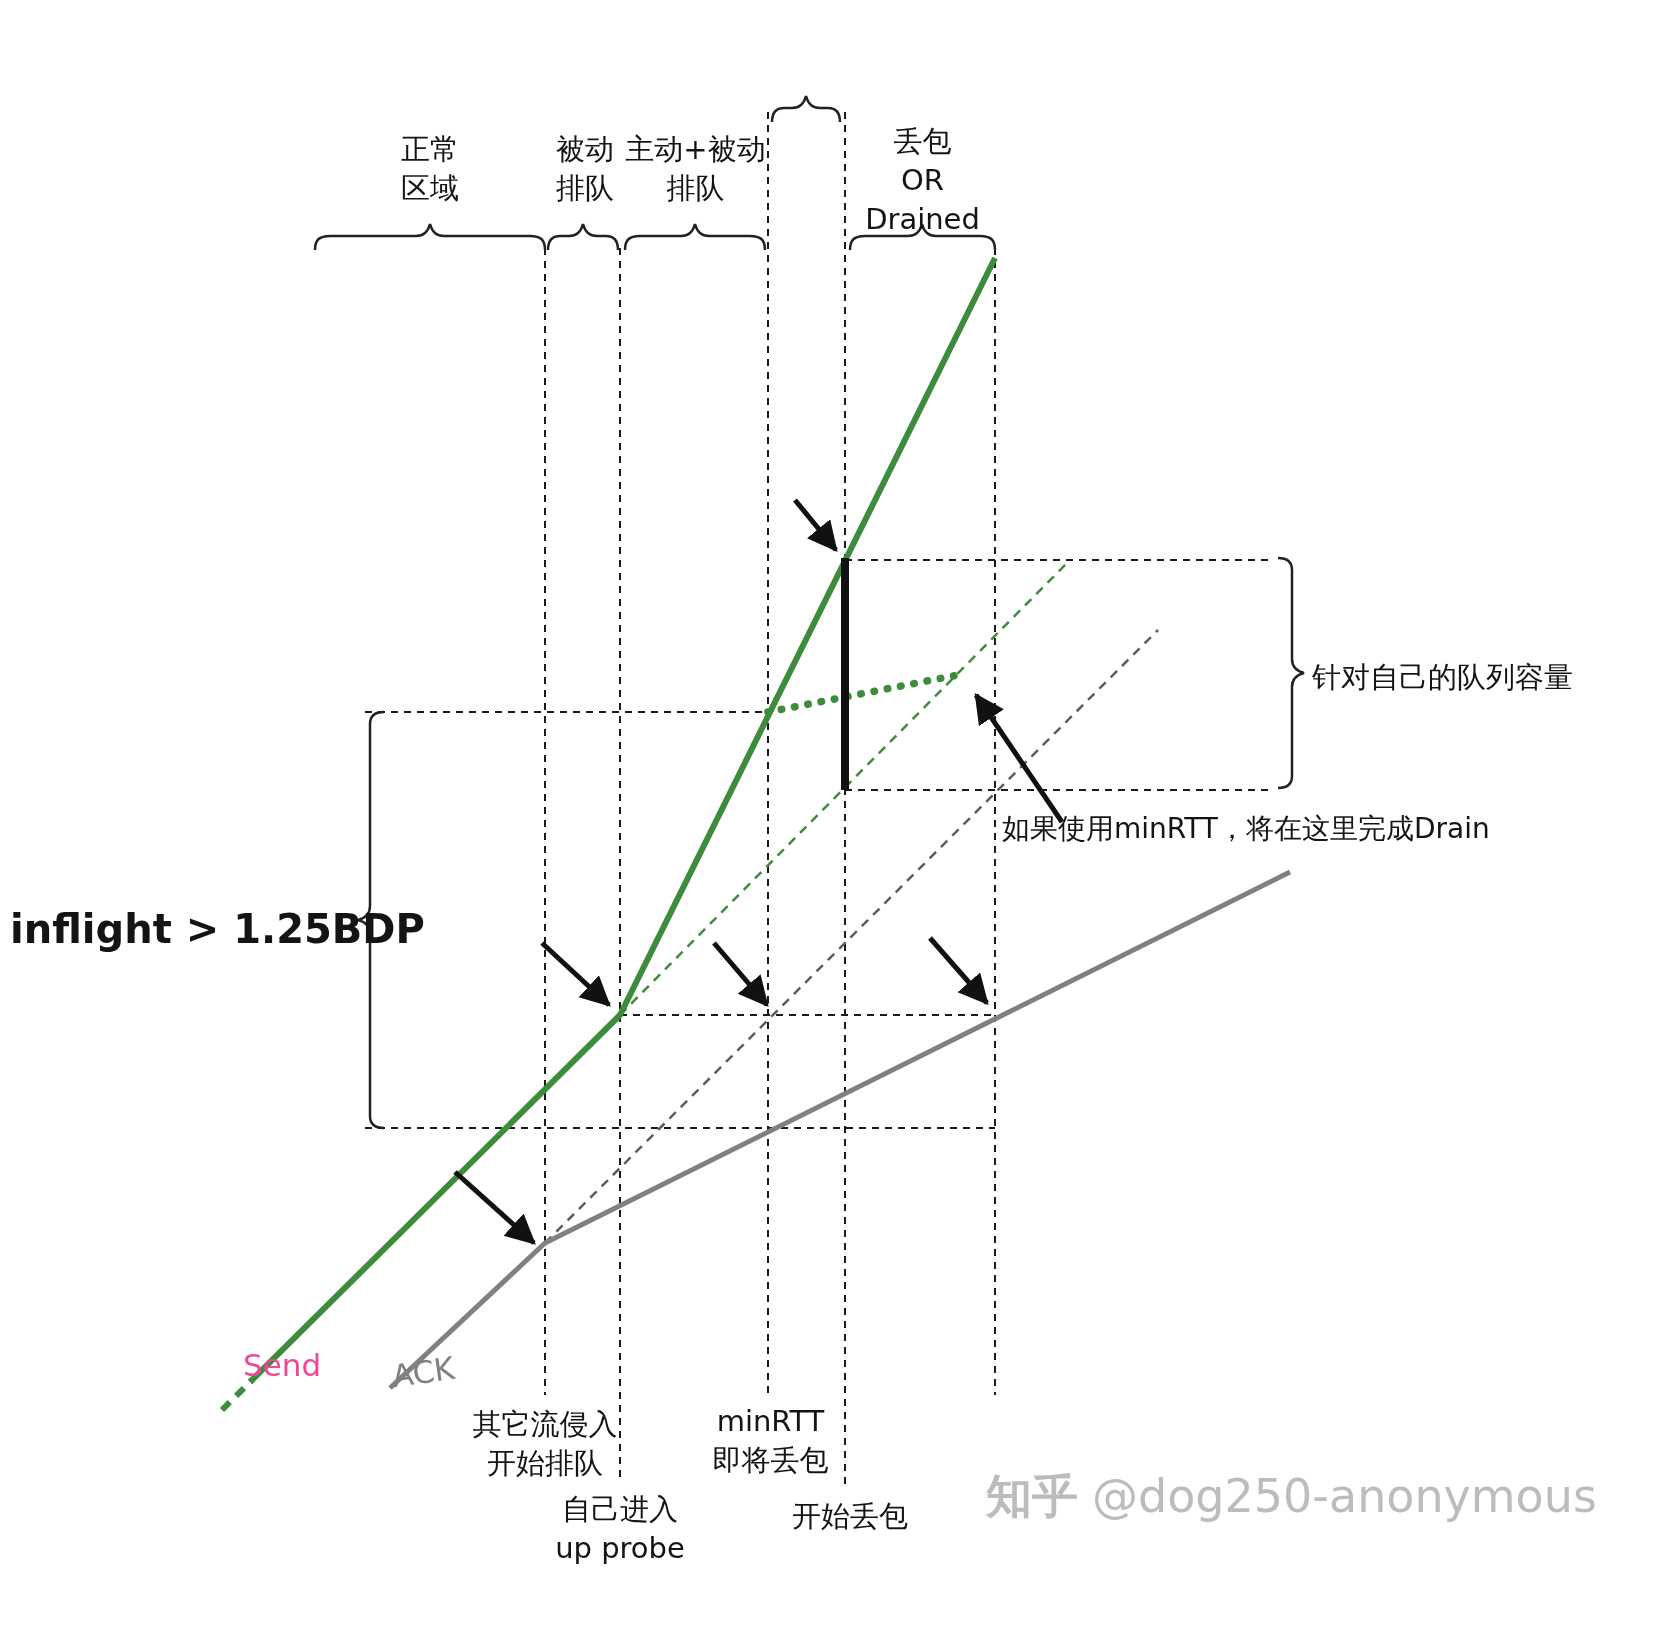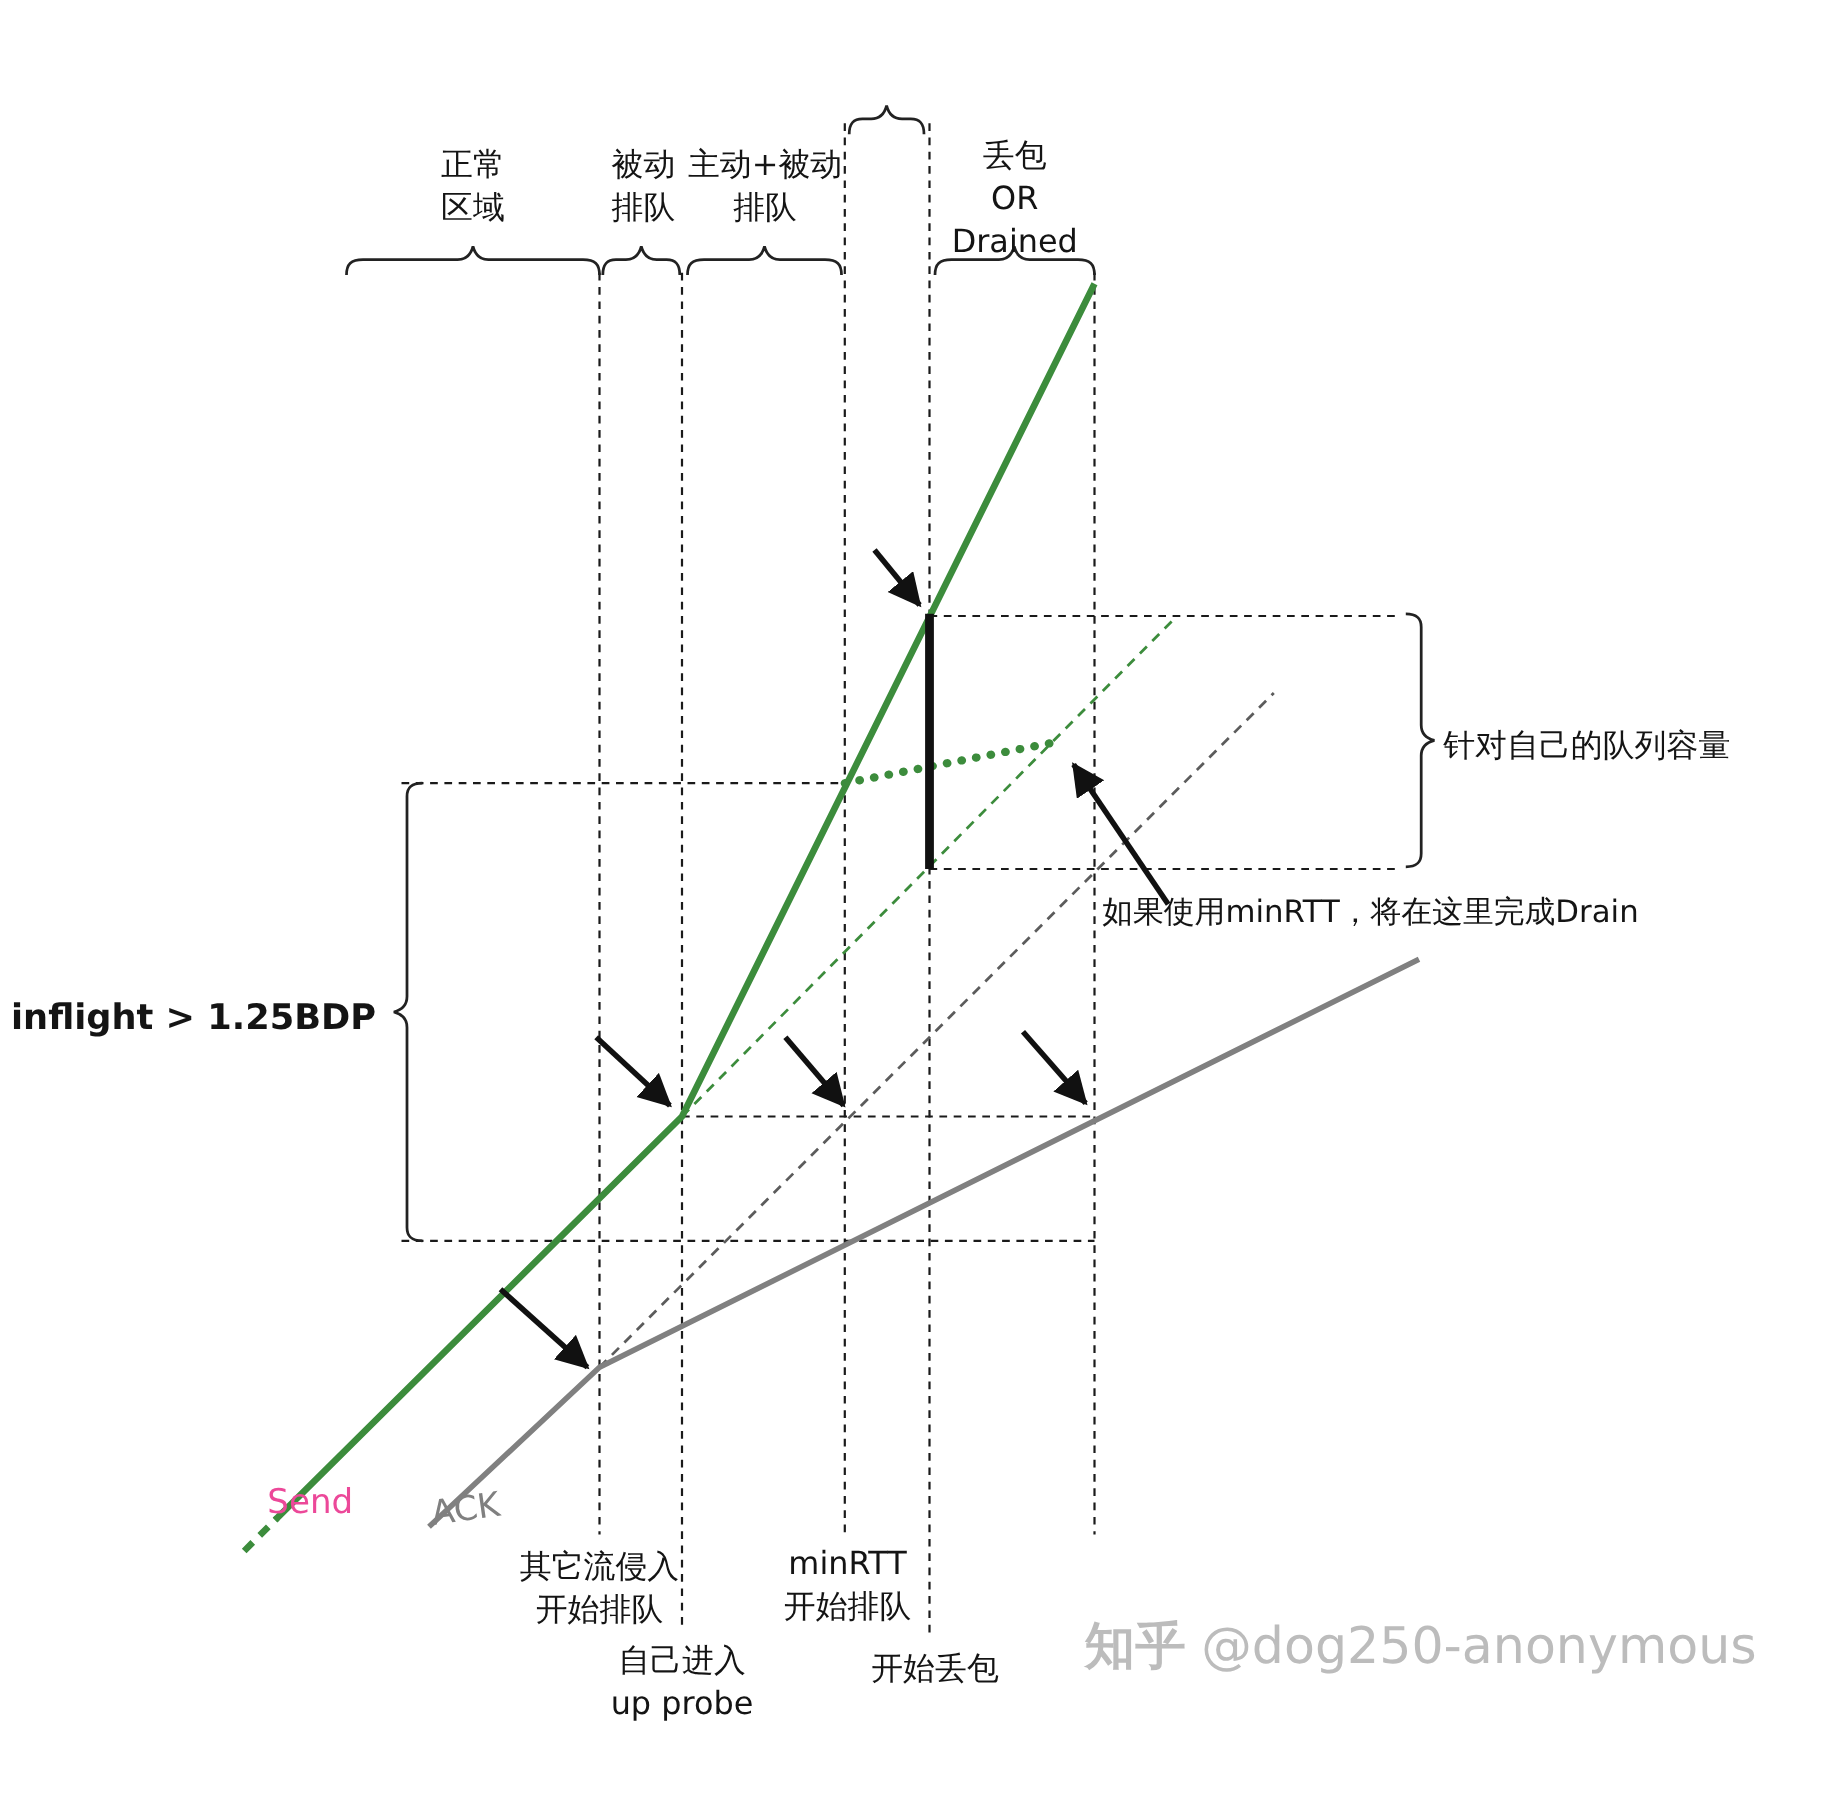--- a/index.html
+++ b/index.html
@@ -8,21 +8,21 @@
     font-family:"DejaVu Sans", sans-serif; color:#141414; overflow:hidden;
   }
   svg.layer { position:absolute; left:0; top:0; width:1666px; height:1644px; }
   .lbl { position:absolute; white-space:pre-line; line-height:1.34; font-size:29px; }
   .center { text-align:center; }
   .top-note { left:658px; top:16px; }
   .region-normal { left:355px; top:130px; width:150px; }
   .region-passive { left:520px; top:130px; width:130px; }
   .region-active { left:613px; top:130px; width:165px; }
   .region-loss { left:845px; top:122px; width:155px; }
-  .inflight { left:10px; top:903px; font-size:32px; font-weight:600; }
+  .inflight { left:10px; top:903px; font-size:40px; font-weight:600; }
   .queue-cap { left:1312px; top:658px; }
   .drain-note { left:1002px; top:810px; font-size:28px; }
   .send-lbl { left:243px; top:1345px; color:#ec4899; font-size:31px; }
   .ack-lbl { left:392px; top:1352px; color:#808080; font-size:31px; transform:rotate(-8deg); }
   .ax-other { left:455px; top:1405px; width:180px; }
   .ax-probe { left:535px; top:1490px; width:170px; }
   .ax-minrtt { left:688px; top:1402px; width:165px; }
   .ax-loss { left:780px; top:1497px; width:140px; }
   .ax-ptimed { left:862px; top:1402px; width:280px; }
   .watermark { left:945px; top:1466px; font-size:46px; color:#bcbcbc; white-space:nowrap;margin-left:41px; }
@@ -99,20 +99,20 @@
   <div class="lbl drain-note">如果使用minRTT，将在这里完成Drain</div>
 
   <div class="lbl send-lbl">Send</div>
   <div class="lbl ack-lbl">ACK</div>
 
   <div class="lbl center ax-other">其它流侵入
 开始排队</div>
   <div class="lbl center ax-probe">自己进入
 up probe</div>
   <div class="lbl center ax-minrtt">minRTT
-开始排队</div>
+即将丢包</div>
   <div class="lbl center ax-loss">开始丢包</div>
 
   <div class="lbl watermark">
     <span class="logo">知乎</span><span>@dog250-anonymous</span>
   </div>
 
 </div>
 
 </body></html>

